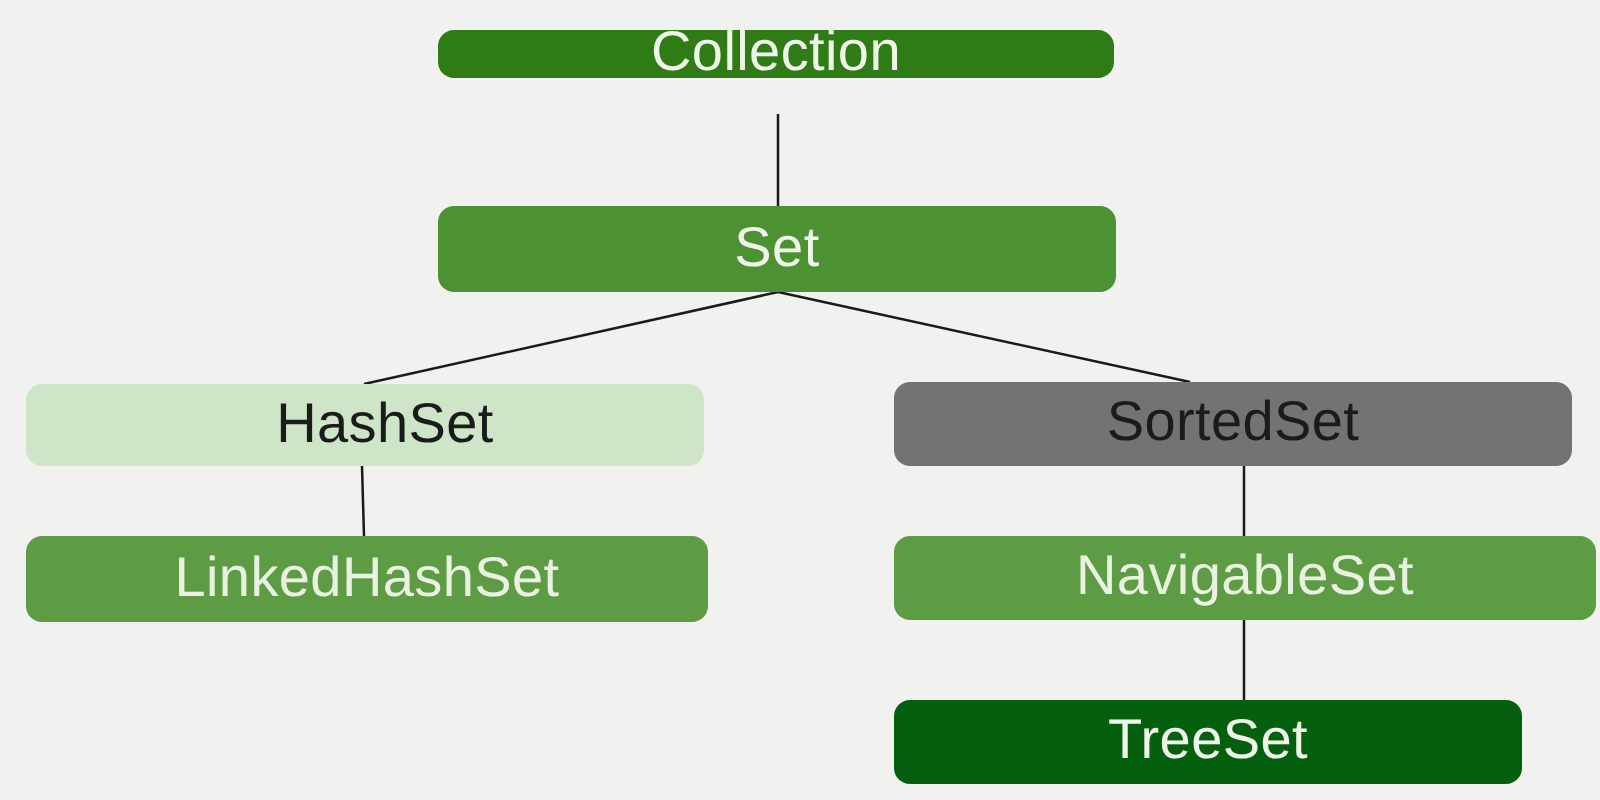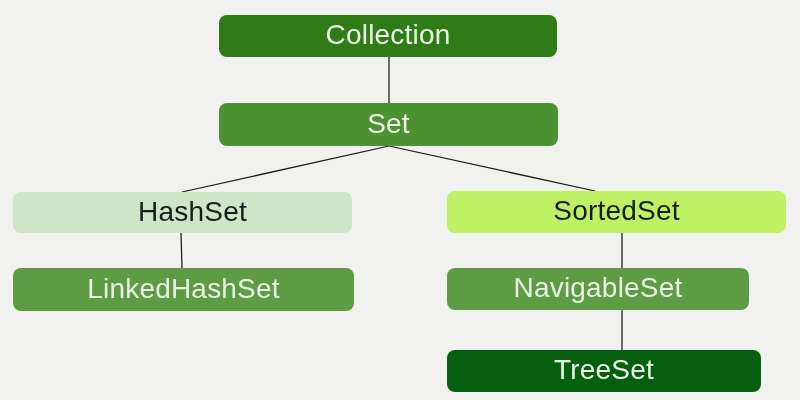--- a/index.html
+++ b/index.html
@@ -32,26 +32,26 @@
     justify-content: center;
   }
   .node span {
     font-size: 28px;
     line-height: 1;
     letter-spacing: 0.2px;
     white-space: nowrap;
     transform: translateY(-1px);
   }
   
-  .n-collection    { left: 219px; top: 15px;  width: 338px; height: 42px; }
+  .n-collection    { left: 219px; top: 15px;  width: 338px; height: 24px; }
   .n-set           { left: 219px; top: 103px; width: 339px; height: 43px; }
   .n-hashset       { left: 13px;  top: 192px; width: 339px; height: 41px; }
   .n-sortedset     { left: 447px; top: 191px; width: 339px; height: 42px; }
   .n-linkedhashset { left: 13px;  top: 268px; width: 341px; height: 43px; }
-  .n-navigableset  { left: 447px; top: 268px; width: 302px; height: 42px; }
+  .n-navigableset  { left: 447px; top: 268px; width: 351px; height: 42px; }
   .n-treeset       { left: 447px; top: 350px; width: 314px; height: 42px; }
 </style>
 </head>
 <body>
 
 <div class="canvas" style="background-color: rgb(241, 242, 239);">
 
   <svg class="edges" viewBox="0 0 800 400" xmlns="http://www.w3.org/2000/svg">
     <line x1="389" y1="57" x2="389" y2="103" style="stroke: rgb(26, 26, 26);"></line>
     <line x1="389" y1="146" x2="182" y2="192" style="stroke: rgb(26, 26, 26);"></line>
@@ -66,21 +66,21 @@
   </div>
 
   <div class="node n-set" style="background-color: rgb(77, 146, 50);">
     <span style="color: rgb(239, 245, 233);">Set</span>
   </div>
 
   <div class="node n-hashset" style="background-color: rgb(207, 229, 199);">
     <span style="color: rgb(27, 27, 27); margin-left: 20px;">HashSet</span>
   </div>
 
-  <div class="node n-sortedset" style="background-color: #bef264;">
+  <div class="node n-sortedset" style="background-color: #737373;">
     <span style="color: rgb(27, 27, 27);">SortedSet</span>
   </div>
 
   <div class="node n-linkedhashset" style="background-color: rgb(93, 155, 69); justify-content: center;">
     <span style="color: rgb(233, 242, 225);">LinkedHashSet</span>
   </div>
 
   <div class="node n-navigableset" style="background-color: rgb(93, 155, 69);">
     <span style="color: rgb(233, 242, 225);">NavigableSet</span>
   </div>

